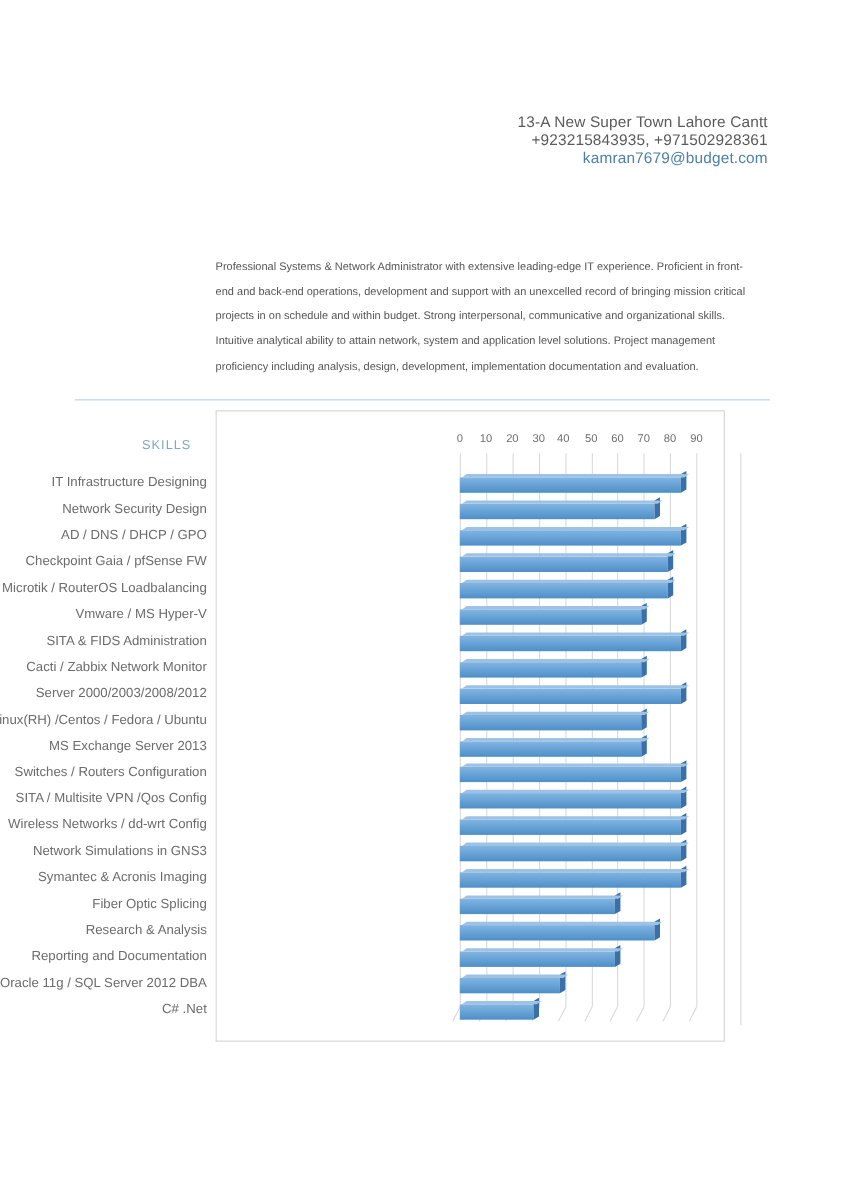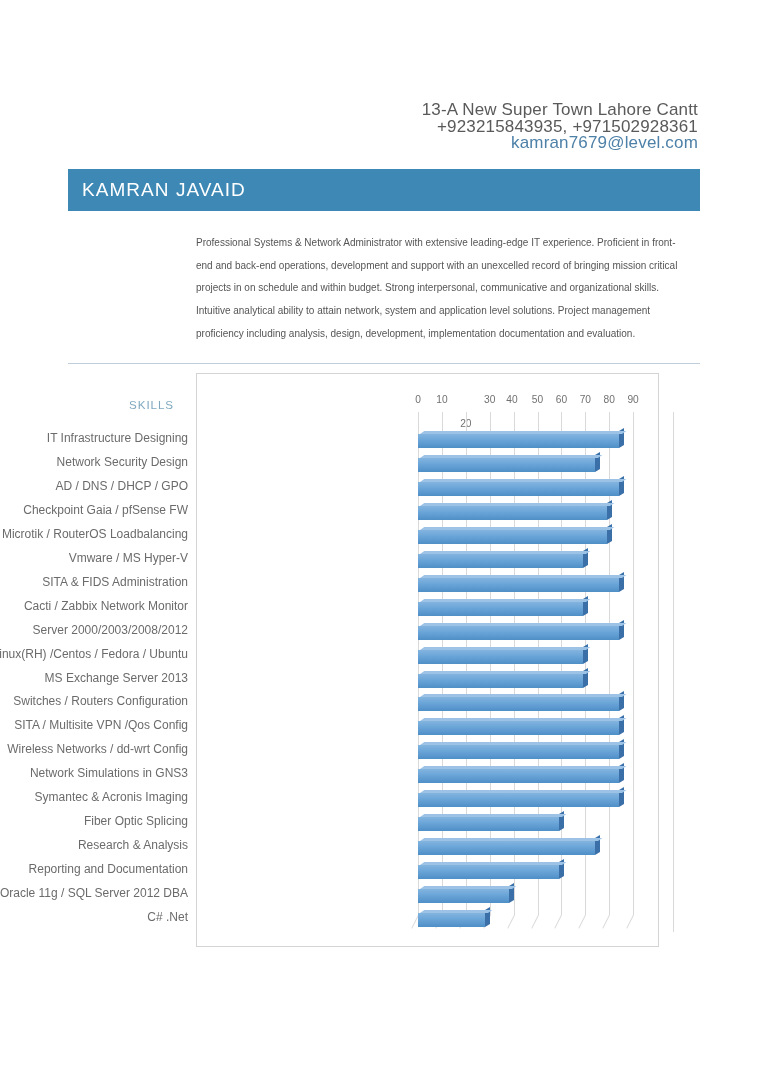--- a/index.html
+++ b/index.html
@@ -22,21 +22,21 @@
     inset: 0;
     background: #fff;
   }
 
   
   .contact {
     position: absolute;
     top: 102px;
     right: 70px;
     text-align: right;
-    font-size: 17px;
+    font-size: 14px;
     line-height: 16.5px;
     color: #5a5a5a;
     letter-spacing: 0.01em;
   }
   .contact .email {
     color: #4E81A8;
     text-decoration: none;
   }
 
   
@@ -208,26 +208,23 @@
   }
 </style>
 </head>
 <body>
 
 <div class="page">
 
   <div class="contact">
     <div>13-A New Super Town Lahore Cantt</div>
     <div>+923215843935, +971502928361</div>
-    <div class="email">kamran7679@level.com</div>
+    <div class="email">kamran7679@budget.com</div>
   </div>
 
-  <div class="name-banner">
-    <div class="name">KAMRAN JAVAID</div>
-  </div>
 
   <div class="statement">Professional Systems &amp; Network Administrator with extensive leading-edge IT experience. Proficient in front-end and back-end operations, development and support with an unexcelled record of bringing mission critical projects in on schedule and within budget. Strong interpersonal, communicative and organizational skills. Intuitive analytical ability to attain network, system  and application level solutions. Project management proficiency including analysis, design, development, implementation documentation and evaluation.</div>
 
   <div class="divider"></div>
 
   <div class="section-label" id="label-skills">SKILLS</div>
 
   <div class="cat-labels">
       <div class="cat-label" style="top: 58px;">IT Infrastructure Designing</div>
       <div class="cat-label" style="top: 81.95px;">Network Security Design</div>
@@ -250,21 +247,21 @@
       <div class="cat-label" style="top: 489.1px;">Reporting and Documentation</div>
       <div class="cat-label" style="top: 513.05px;">Oracle 11g / SQL Server 2012 DBA</div>
       <div class="cat-label" style="top: 537px;">C# .Net</div>
     </div>
 
   <div class="chart-frame">
     <div class="chart-inner">
       <div class="axis-labels">
           <span style="left: 221px;">0</span>
           <span style="left: 244.9px;">10</span>
-          <span style="left: 268.8px; margin-top: 24px;">20</span>
+          <span style="left: 268.8px;">20</span>
           <span style="left: 292.7px;">30</span>
           <span style="left: 315px;">40</span>
           <span style="left: 340.5px;">50</span>
           <span style="left: 364.4px; text-align: right;">60</span>
           <span style="left: 388.3px; text-align: center;">70</span>
           <span style="left: 412.2px;">80</span>
           <span style="left: 436.1px;">90</span>
         </div>
       <div class="grid-layer">
           <div class="gridline" style="left: 221px;"></div>

